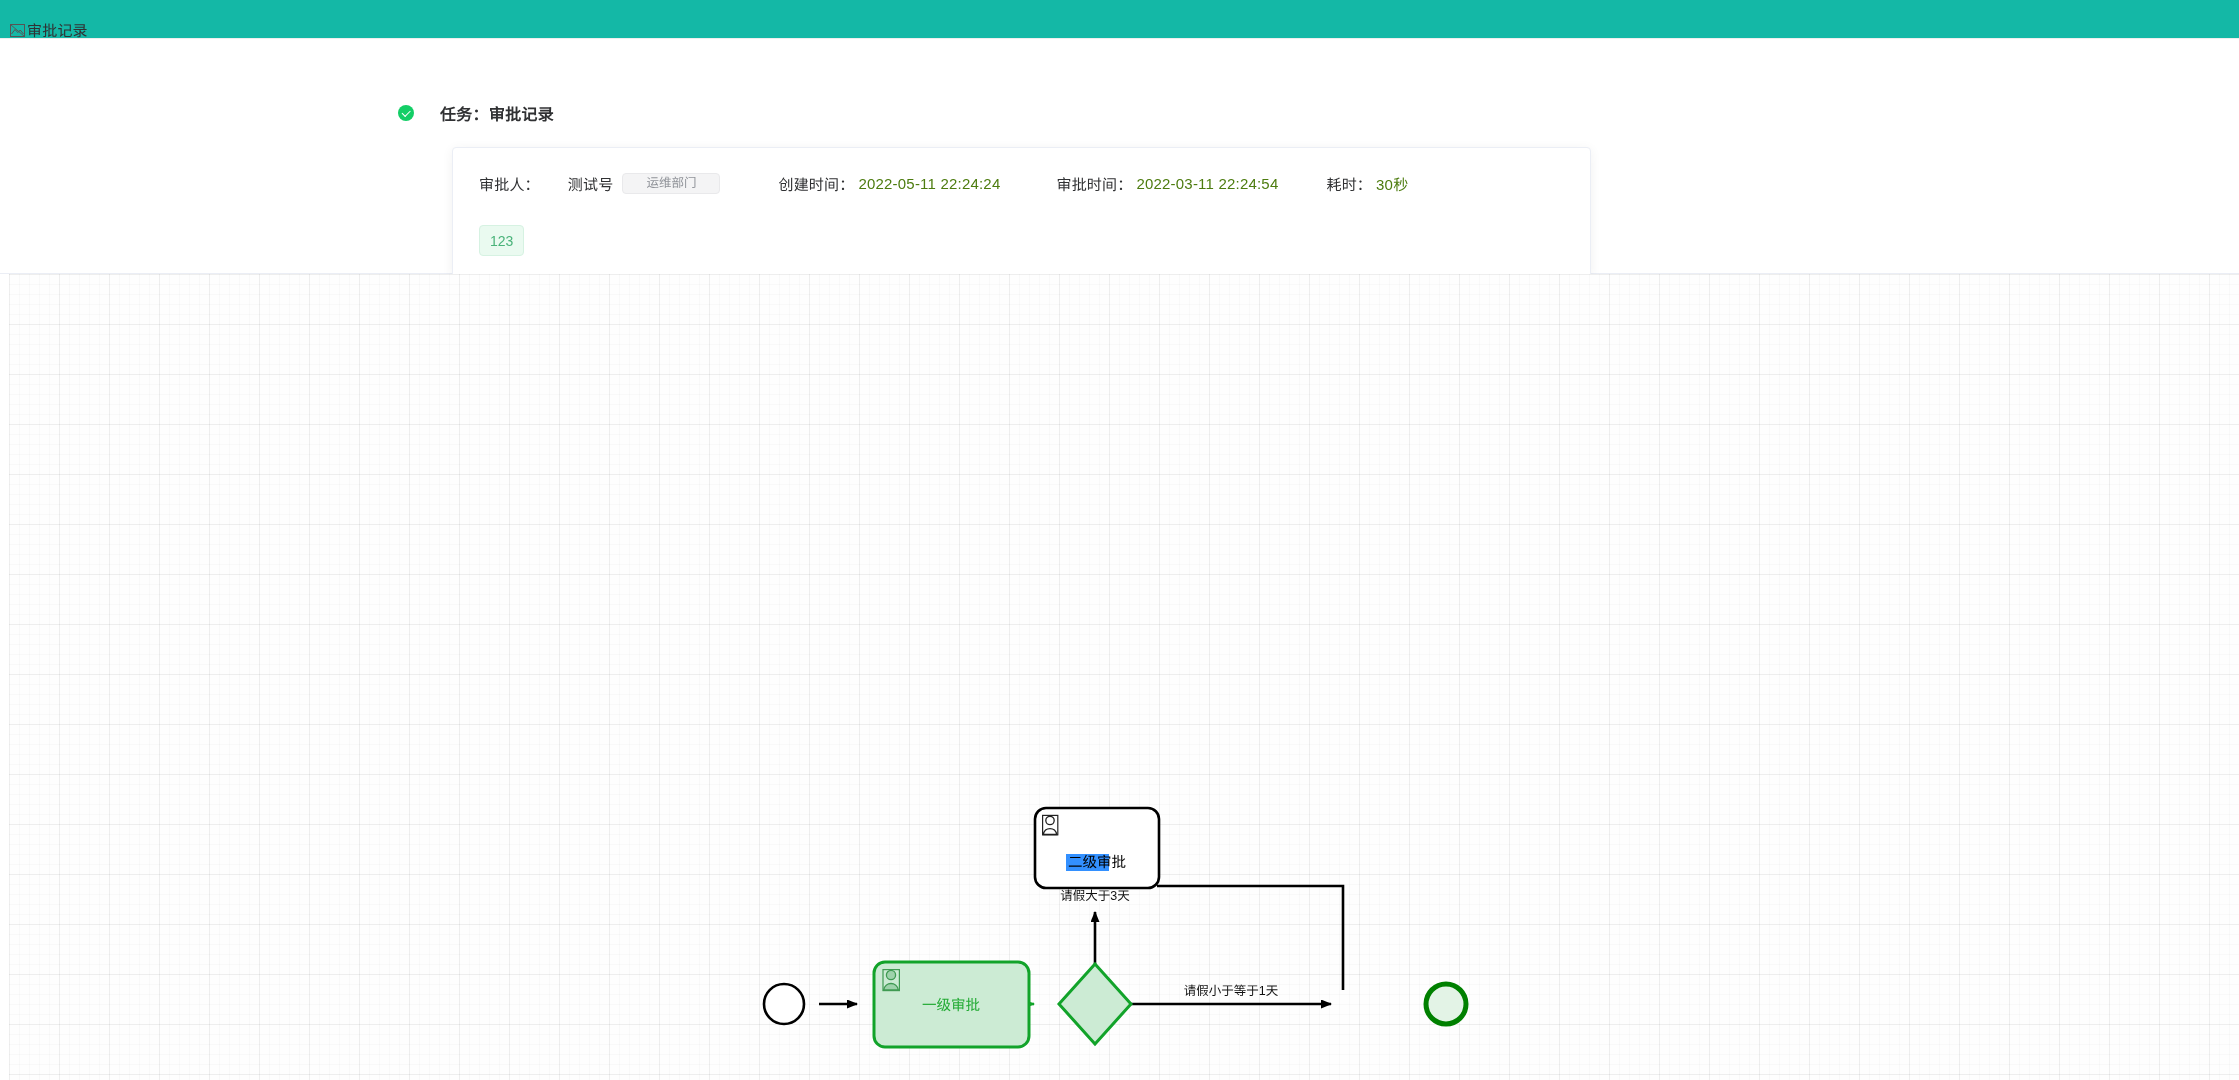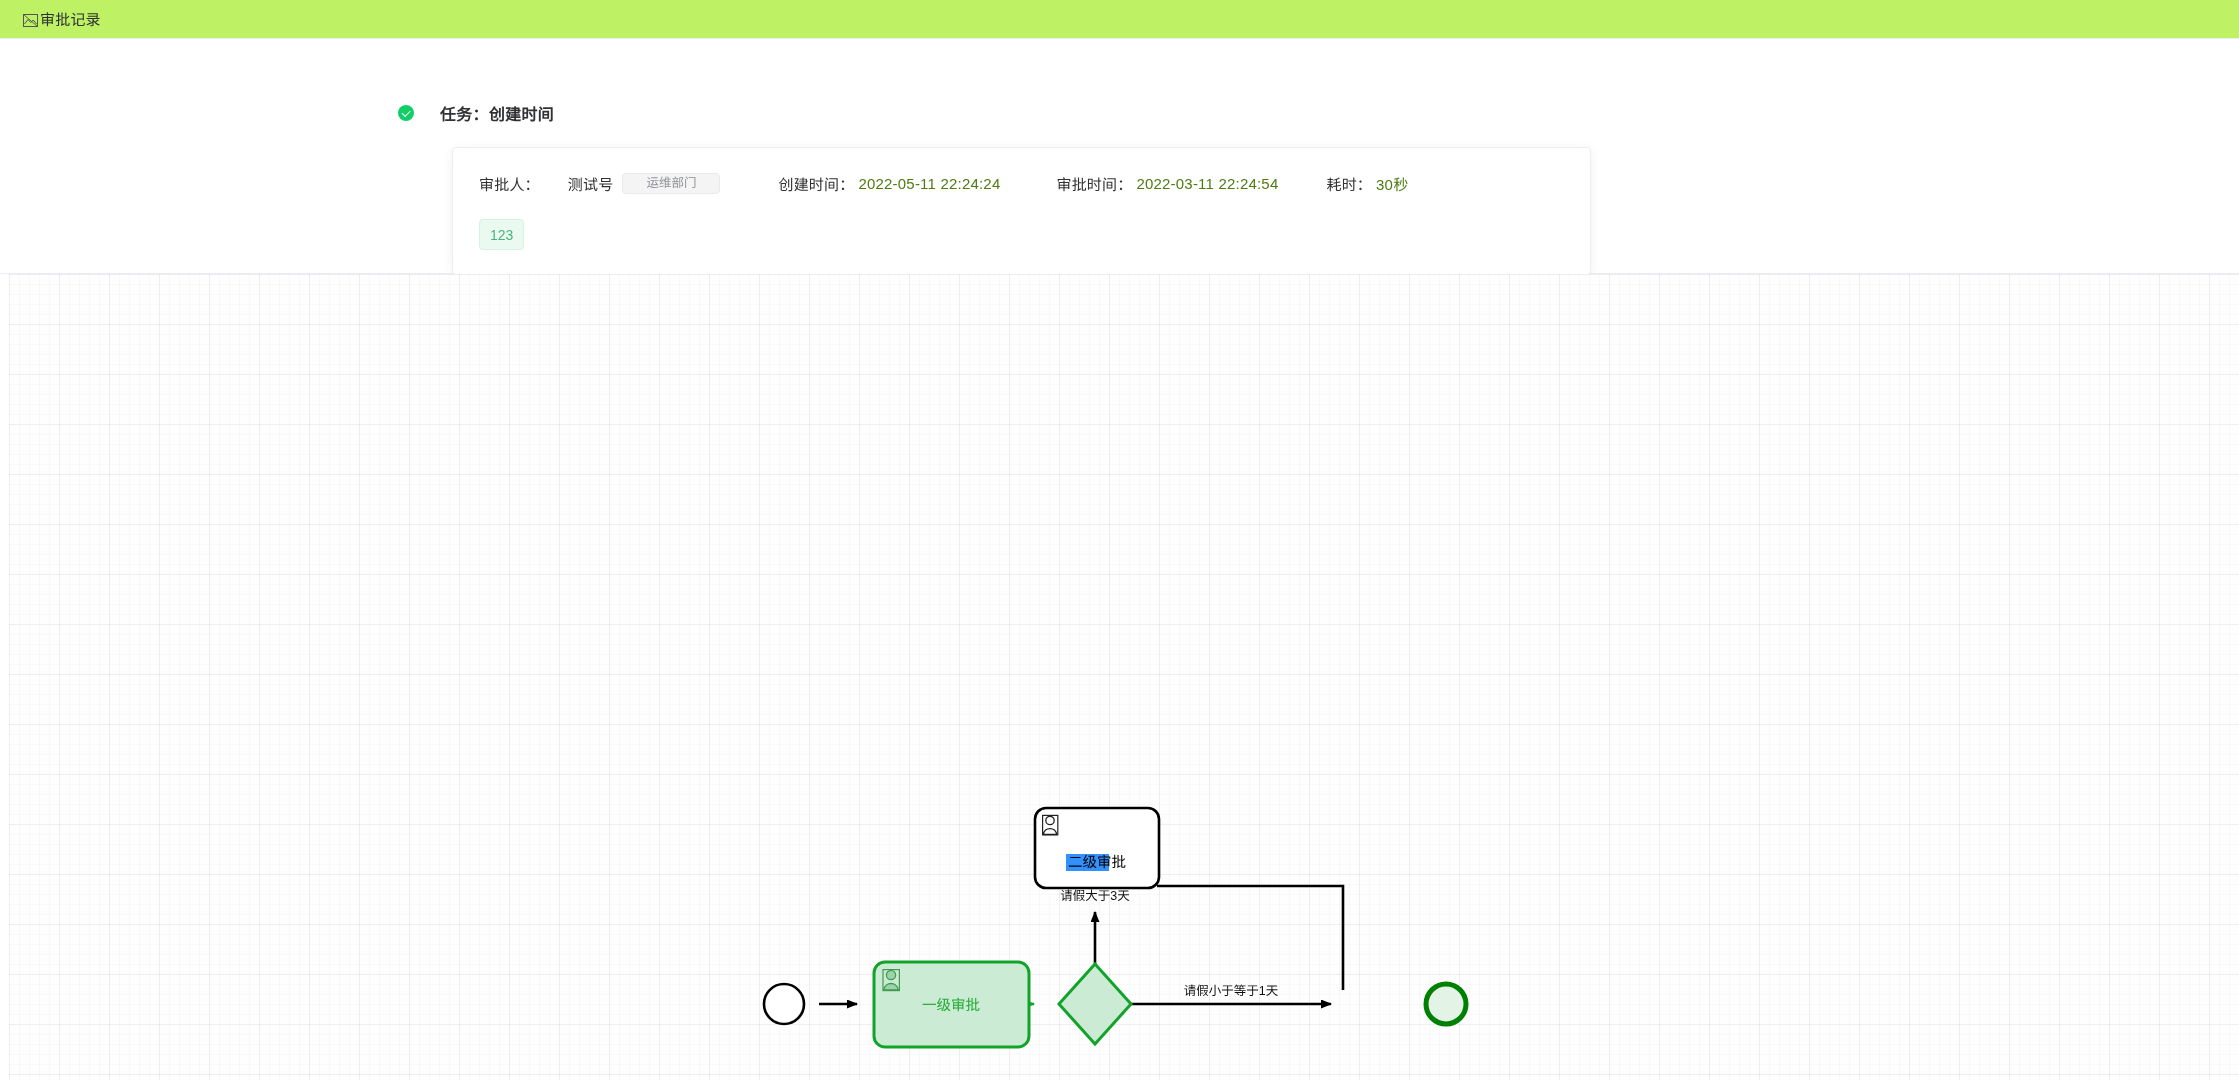--- a/index.html
+++ b/index.html
@@ -19,25 +19,25 @@
     width: 2239px;
     height: 1080px;
     position: relative;
     background: #ffffff;
   }
 
   
   .section-header {
     height: 39px;
     display: flex;
-    align-items: center;
-    padding-left: 22px;
+    align-items: flex-end;
+    padding-left: 9px;
     font-size: 15px;
     color: #333333;
-    background: #bef264;
+    background: #14b8a6;
     border-bottom: 1px solid #eeeeee;
   }
   .section-header .broken-img-icon {
     width: 17px;
     height: 17px;
     margin-right: 1px;
     flex: 0 0 auto;
     display: inline-block;
     position: relative;
     top: 1px;
@@ -141,21 +141,21 @@
     border-radius: 4px;
     color: #909399;
     font-size: 12.5px;
     line-height: 1;
   }
 
   .gap-lg { width: 58px; flex: 0 0 auto; }
   .gap-md { width: 56px; flex: 0 0 auto; }
   .gap-sm { width: 48px; flex: 0 0 auto; }
 
-  .comment-row { margin-top: 24px; }
+  .comment-row { margin-top: 30px; }
   .comment-tag {
     display: inline-flex;
     align-items: center;
     justify-content: center;
     height: 31px;
     min-width: 42px;
     padding: 0 10px;
     background: #eafaf0;
     border: 1px solid #d6f2e2;
     border-radius: 4px;
@@ -214,21 +214,21 @@
       </svg>
     </span>
     <span class="section-title-text">审批记录</span>
   </div>
 
   <div class="approval-panel">
     <div class="timeline-wrap">
 
       <div class="timeline-item-head">
         <span class="status-dot"></span>
-        <span class="task-title">任务：创建时间</span>
+        <span class="task-title">任务：审批记录</span>
       </div>
 
       <div class="record-card">
 
         <div class="meta-row">
 
           <span class="meta-field">
             <span class="meta-label">审批人：</span>
             <span class="meta-value dark">测试号</span>
             <span class="dept-tag">运维部门</span>

